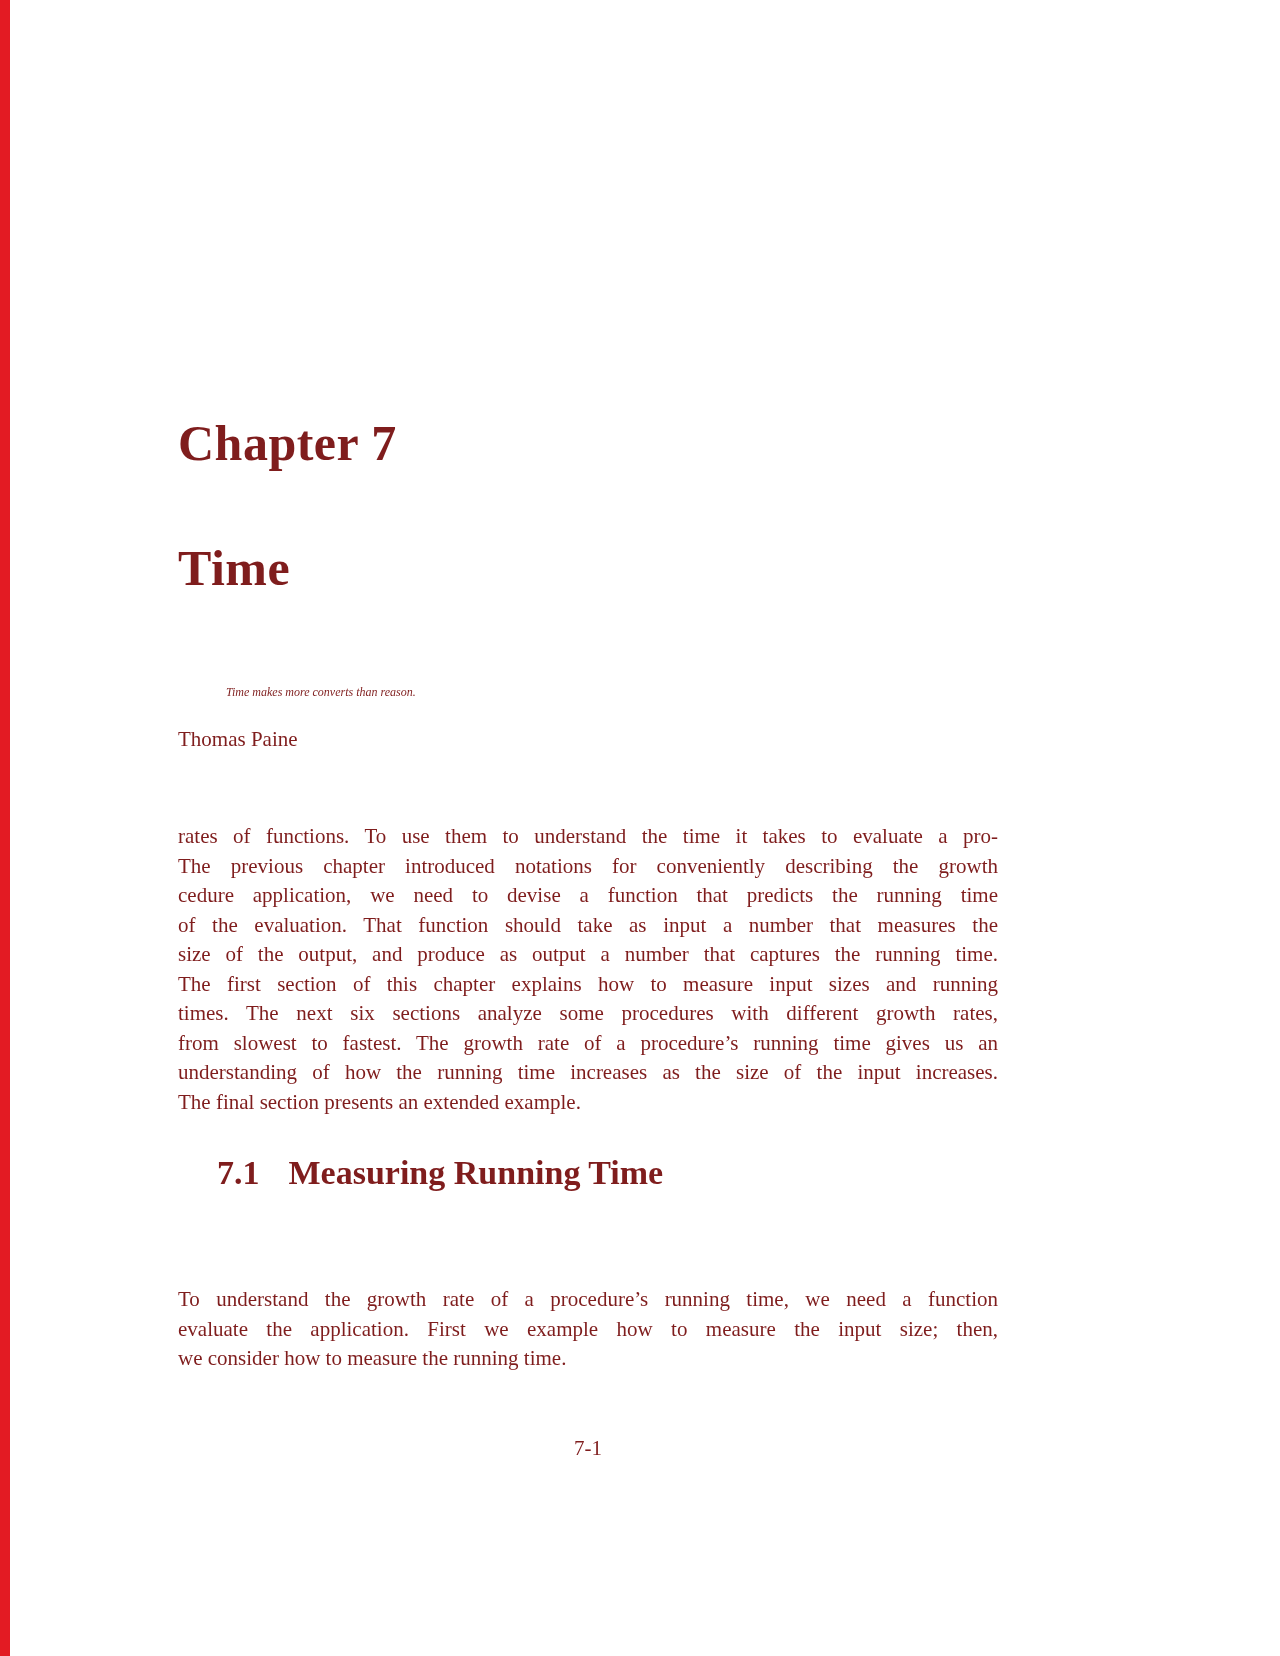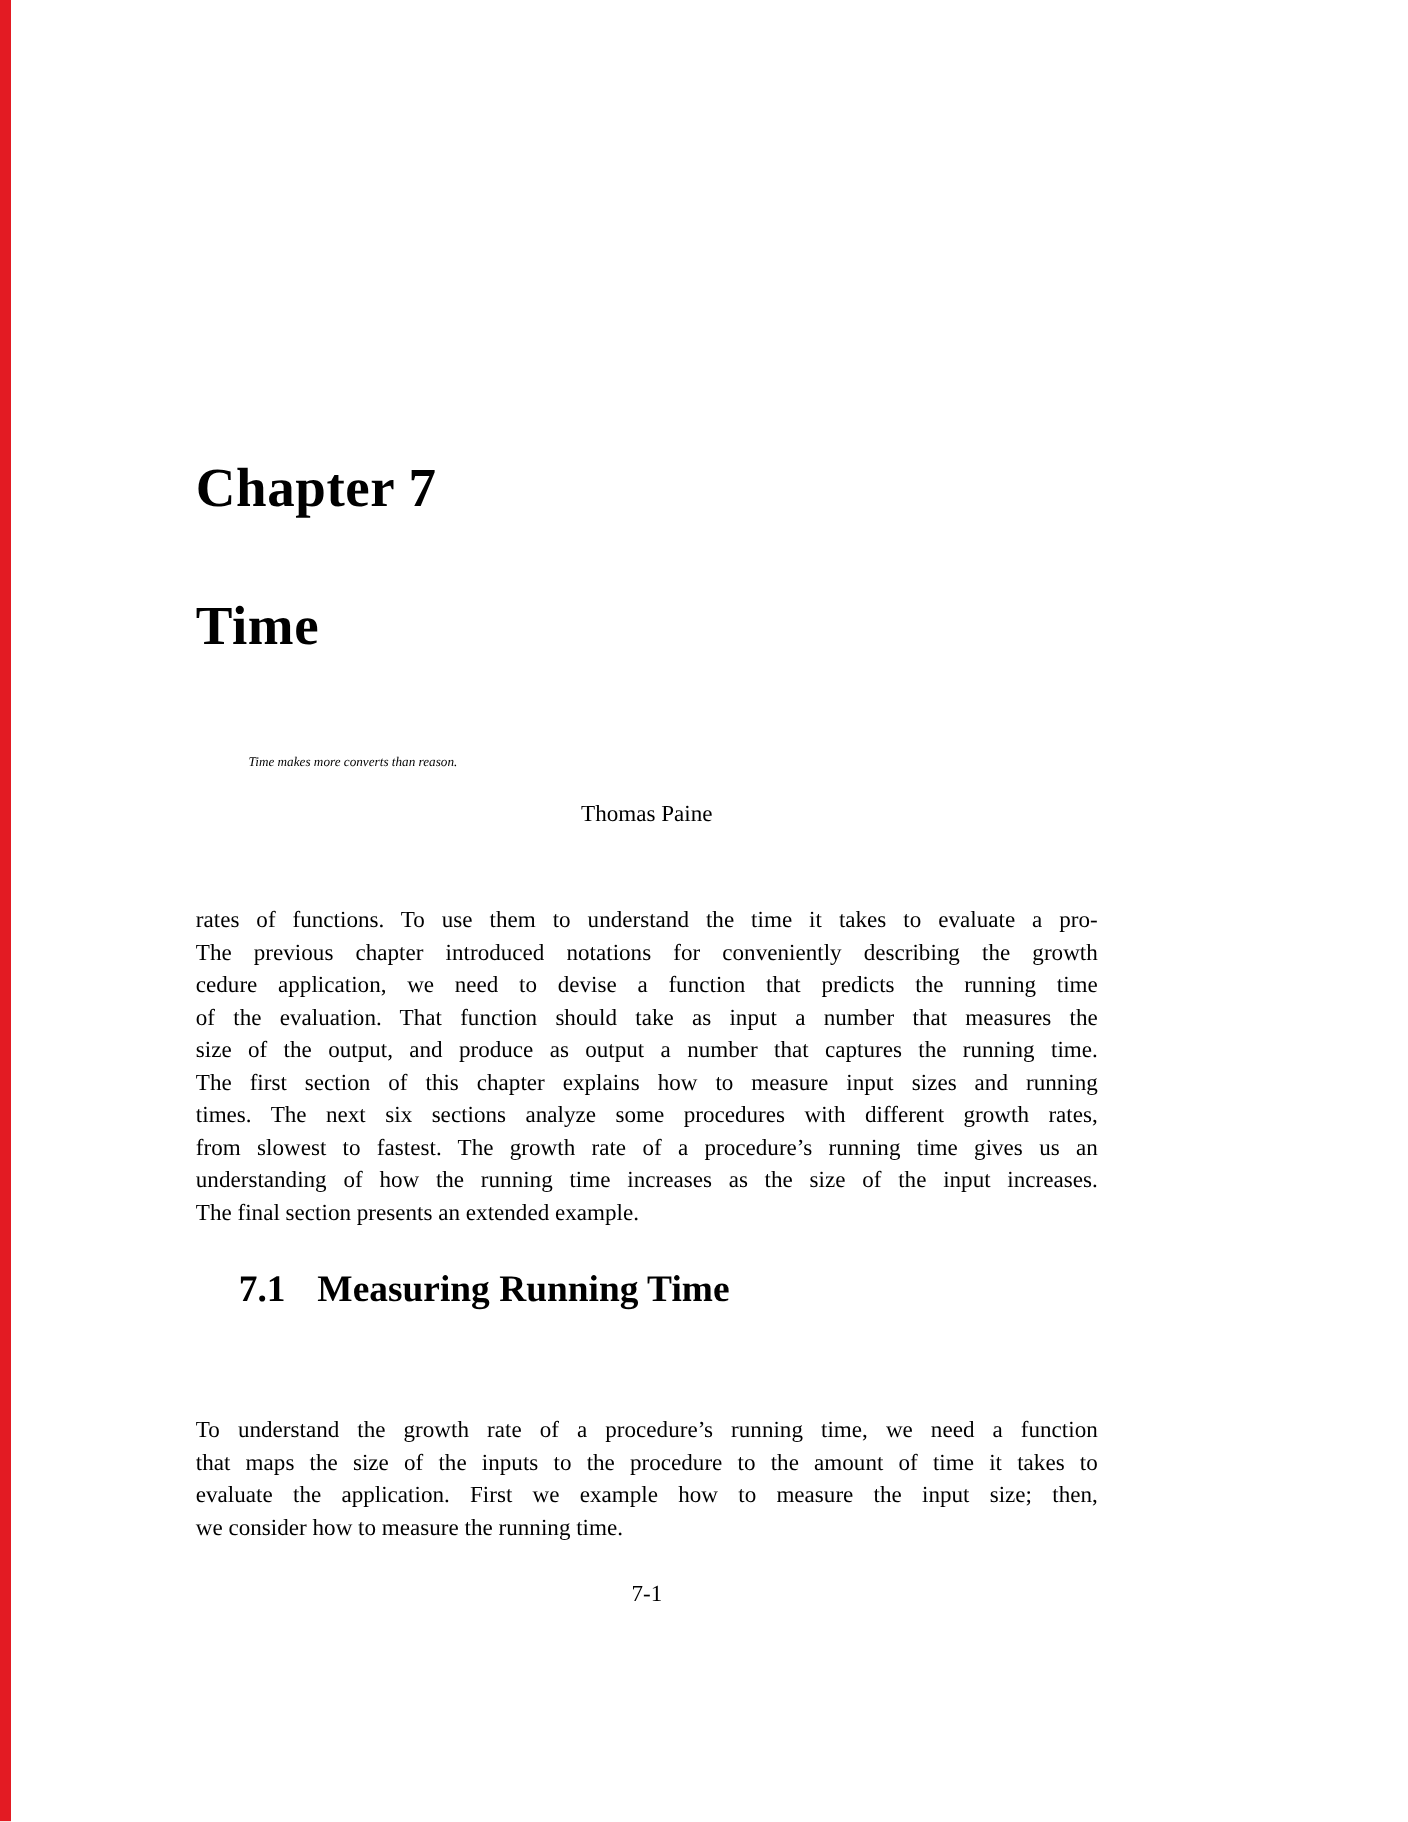--- a/index.html
+++ b/index.html
@@ -7,21 +7,21 @@
     padding: 0;
     background: #ffffff;
   }
   .page {
     position: relative;
     width: 1280px;
     height: 1656px;
     background: #ffffff;
     overflow: hidden;
     font-family: "Liberation Serif", "DejaVu Serif", serif;
-    color: #000000;
+    color: #7f1d1d;
   }
   .edge-stripe {
     position: absolute;
     left: 0;
     top: 0;
     width: 10px;
     height: 100%;
     background: #e31b23;
   }
   .col {
@@ -46,21 +46,21 @@
   .epigraph {
     top: 685px;
     left: 226px;
     width: 700px;
     font-size: 12px;
     font-style: italic;
     line-height: 1.2;
   }
   .attribution {
     top: 727px;
-    text-align: center;
+    text-align: left;
     font-size: 21px;
     line-height: 1.2;
   }
   .body-par {
     font-size: 21px;
   }
   .body-par .line {
     height: 29.5px;
     line-height: 29.5px;
     text-align: justify;
@@ -117,20 +117,19 @@
     <div class="line">understanding of how the running time increases as the size of the input increases.</div>
     <div class="line last">The final section presents an extended example.</div>
   </div>
 
   <div class="col section-heading">
     <span class="sec-num">7.1</span><span>Measuring Running Time</span>
   </div>
 
   <div class="col body-par par-section">
     <div class="line">To understand the growth rate of a procedure’s running time, we need a function</div>
-    <div class="line">that maps the size of the inputs to the procedure to the amount of time it takes to</div>
     <div class="line">evaluate the application.  First we example how to measure the input size; then,</div>
     <div class="line last">we consider how to measure the running time.</div>
   </div>
 
   <div class="col page-number">7-1</div>
 
 </div>
 
 </body></html>

